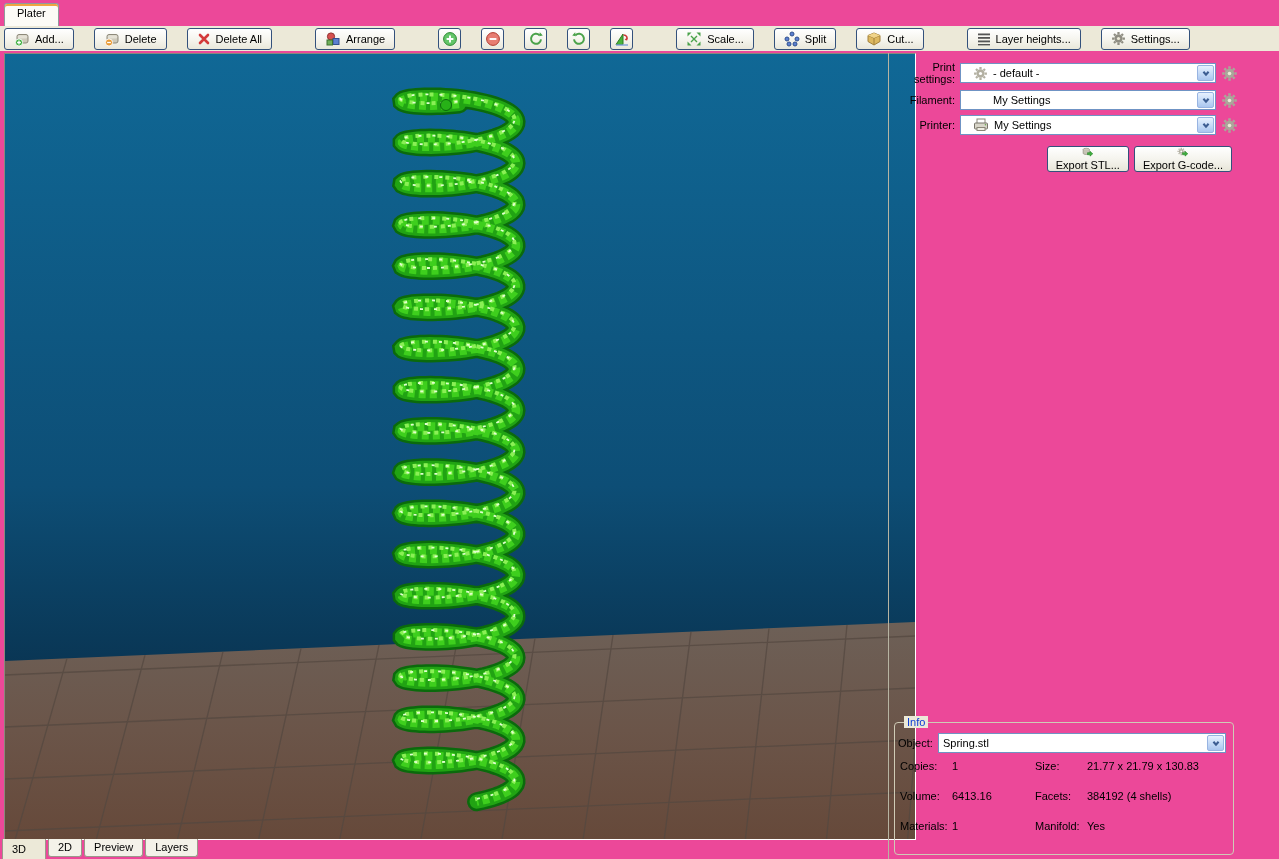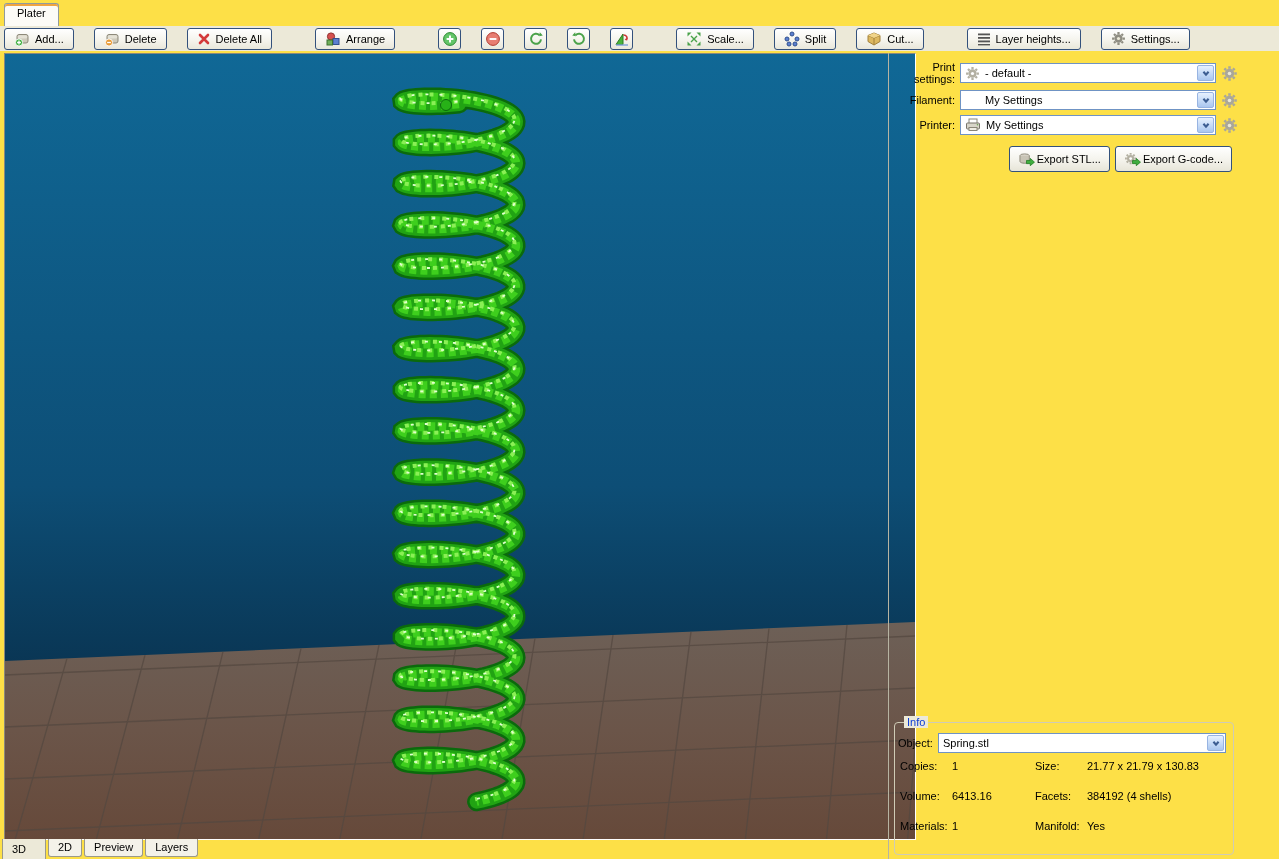--- a/index.html
+++ b/index.html
@@ -1,17 +1,17 @@
 <!DOCTYPE html>
 <html><head>
 <meta charset="utf-8">
 <style>
   html,body{margin:0;padding:0;background:#ece9d8;}
   *{box-sizing:border-box;}
-  #app{position:relative;width:1279px;height:859px;background:#fde047;
+  #app{position:relative;width:1279px;height:859px;background:#ec4899;
        font-family:"Liberation Sans",sans-serif;font-size:11px;color:#000;overflow:hidden;}
 
   
   .tabstrip{position:absolute;left:0;top:0;width:100%;height:26px;}
   .tab-top{position:absolute;left:4px;top:3px;height:23px;padding:3px 12px 0 12px;
     background:#fcfbf6;border:1px solid #919b9c;border-bottom:none;border-radius:3px 3px 0 0;
     box-shadow:inset 0 2px 0 #f0a440;}
   
   .toolbar{position:absolute;left:0;top:26px;width:100%;height:25px;display:flex;align-items:center;
     padding-left:4px;gap:20px;background:#ece9d8;}
@@ -32,31 +32,31 @@
   .btab{padding:2px 9px 3px 9px;background:#f4f2e9;border:1px solid #9a998b;border-top:none;
     border-radius:0 0 3px 3px;height:18px;}
   .btab.active{background:#ece9d8;height:28px;padding-top:4px;min-width:44px;}
 
   
   .panel{position:absolute;left:888px;top:53px;width:360px;height:806px;
     border-left:1px solid #b7b4a2;padding:8px 6px 2px 3px;display:flex;flex-direction:column;}
   .prow{display:flex;align-items:center;margin-bottom:5px;}
   .prow .plabel{width:68px;text-align:right;padding-right:5px;}
   .combo{flex:0 0 auto;width:256px;height:20px;background:#fff;border:1px solid #6f93c4;
-    display:flex;align-items:center;padding-left:4px;position:relative;}
+    display:flex;align-items:center;padding-left:12px;position:relative;}
   .combo .ctext{flex:1;}
   .combo .spacer16{width:20px;display:inline-block;}
   .combo-arrow{position:absolute;right:1px;top:1px;bottom:1px;width:17px;
     background:linear-gradient(#e7f1fe,#c2d8f6 60%,#aac6ef);border:1px solid #98b4e2;border-radius:2px;
     display:flex;align-items:center;justify-content:center;}
   .gearbtn{width:20px;height:20px;display:flex;align-items:center;justify-content:center;margin-left:3px;}
   .exportrow{display:flex;justify-content:flex-end;gap:5px;margin:6px 10px 8px 0;}
   .xp-btn{display:inline-flex;align-items:center;justify-content:center;gap:2px;height:26px;
     padding:0 8px;background:linear-gradient(#ffffff,#f4f3ec 55%,#e7e5d8);
-    border:1px solid #33517c;border-radius:3px;}
+    border:1px solid #33517c;border-radius:3px;flex-direction:column;}
   .groupbox{position:relative;border:1px solid #cfcbb6;border-radius:4px;margin:6px 8px 0 2px;
     padding:14px 8px 8px 8px;}
   .groupbox .legend{position:absolute;top:-7px;left:9px;background:#ece9d8;padding:0 3px;color:#0b3cd6;}
   .support-row{display:flex;align-items:flex-start;}
   .support-row .slabel{width:130px;line-height:13px;}
   .checkbox{margin-left:auto;margin-right:8px;width:13px;height:13px;background:#fff;
     border:1px solid #5e7fa5;display:flex;align-items:center;justify-content:center;}
   .flexspace{flex:1;}
   .infobox{margin-bottom:2px;padding:10px 6px 22px 3px;}
   .objrow{display:flex;align-items:center;margin-bottom:7px;}

